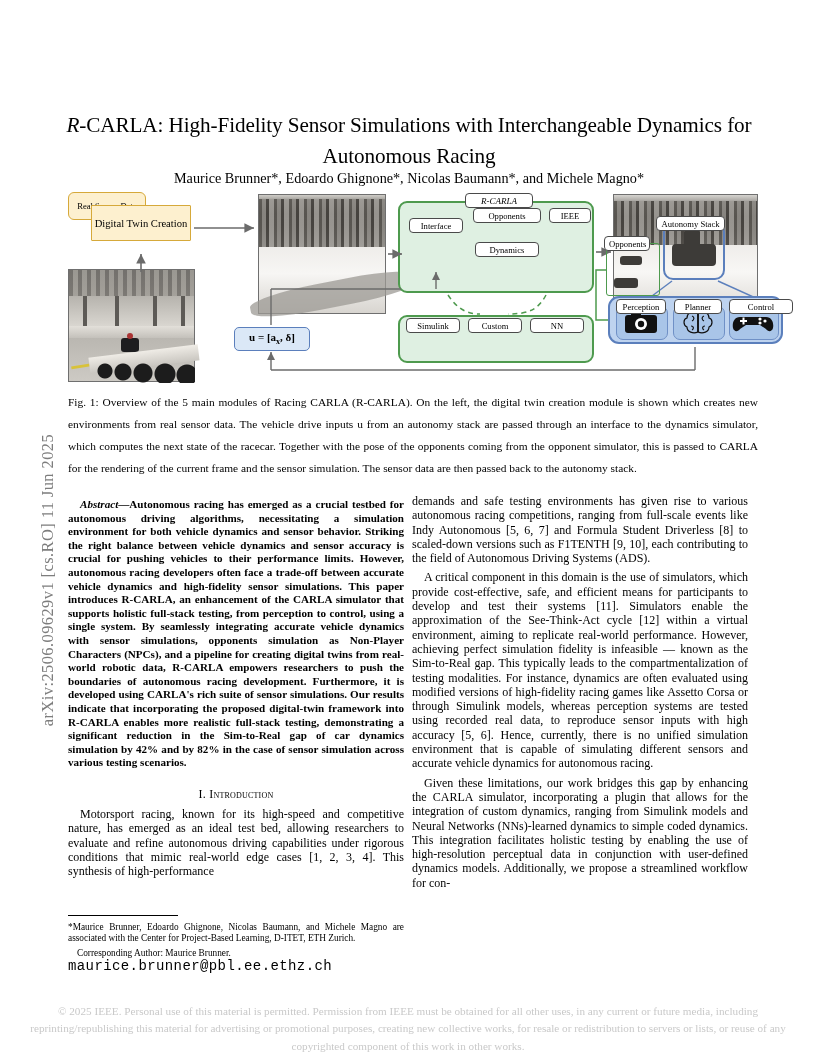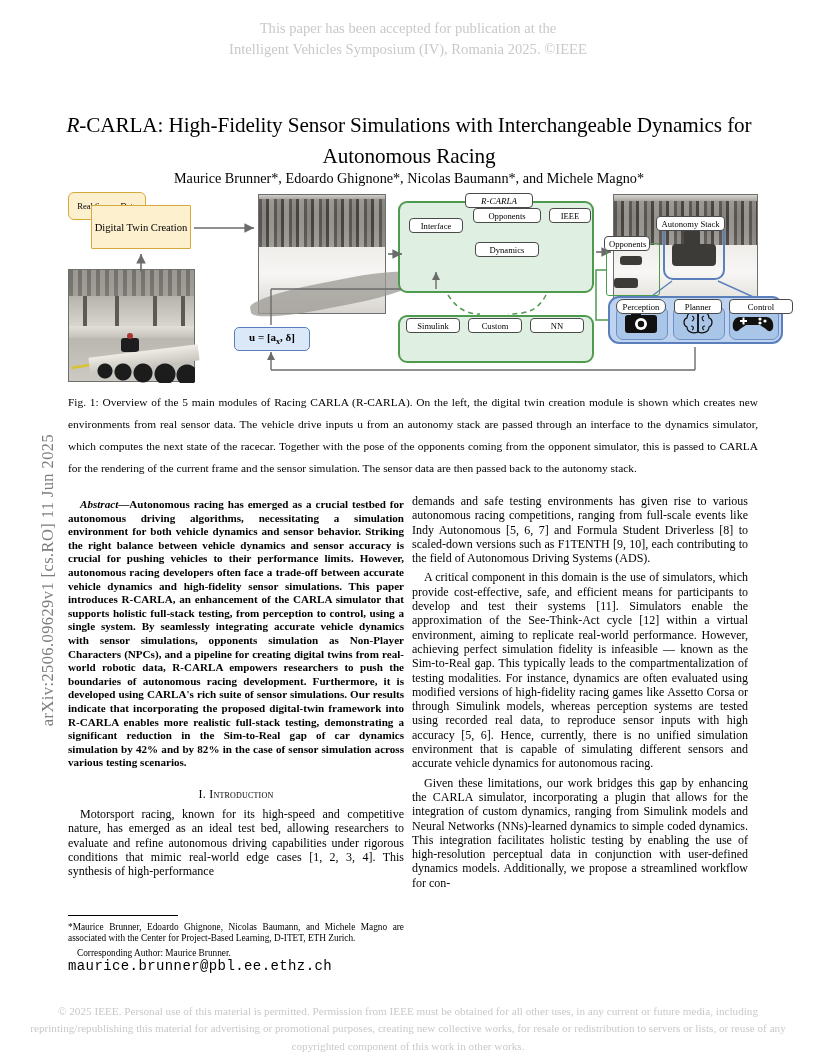--- a/index.html
+++ b/index.html
@@ -204,21 +204,21 @@
   }
 
   .block {
     position: absolute;
     box-sizing: border-box;
     border-radius: 9px;
   }
 
   
   #digital-twin-box {
-    left: 23px; top: 13px; width: 100px; height: 44px;
+    left: 23px; top: 13px; width: 100px; height: 36px;
     background: #fdf0cf;
     border: 1.6px solid #d6a93a;
     border-radius: 1px;
     display: flex; align-items: center; justify-content: center;
     text-align: center;
     font-size: 10.6px;
     line-height: 13px;
     z-index: 5;
   }
   #real-sensor-chip {
@@ -292,21 +292,21 @@
   .inner-blue {
     position: absolute;
     background: #a9c5e8;
     border: 1px solid #6f90c6;
     border-radius: 7px;
     z-index: 6;
   }
   #perception-inner { left: 548px; top: 114px; width: 50px; height: 32px; }
   #planner-inner    { left: 605px; top: 114px; width: 50px; height: 32px; }
   #control-inner    { left: 661px; top: 114px; width: 48px; height: 32px; }
-  #perception-chip  { left: 548px; top: 107px; width: 50px; border-radius: 7px; }
+  #perception-chip  { left: 548px; top: 107px; width: 50px; }
   #planner-chip     { left: 606px; top: 107px; width: 48px; }
   #control-chip     { left: 661px; top: 107px; width: 64px; }
 
   
   #opponents-highlight {
     left: 538px; top: 51px; width: 54px; height: 53px;
     border: 1.6px solid #4e9a4e;
     border-radius: 3px;
     background: transparent;
     z-index: 6;
@@ -415,24 +415,20 @@
     line-height: 17.4px;
   }
 </style>
 </head>
 <body>
 
 <div class="page">
 
   <div id="arxiv-stamp">arXiv:2506.09629v1  [cs.RO]  11 Jun 2025</div>
 
-  <div id="accepted-banner">
-    <div>This paper has been accepted for publication at the</div>
-    <div>Intelligent Vehicles Symposium (IV), Romania 2025. ©IEEE</div>
-  </div>
 
   <h1 id="paper-title"><span class="cal">R</span><span>-CARLA: High-Fidelity Sensor Simulations with Interchangeable Dynamics for Autonomous Racing</span></h1>
 
   <div id="author-line">Maurice Brunner*, Edoardo Ghignone*, Nicolas Baumann*, and Michele Magno*</div>
 
   <div id="figure-1">
 
     <svg id="fig-arrows" width="690" height="190" viewBox="0 0 690 190">
       <defs>
         <marker id="ah" markerWidth="7" markerHeight="7" refX="6" refY="3" orient="auto">

